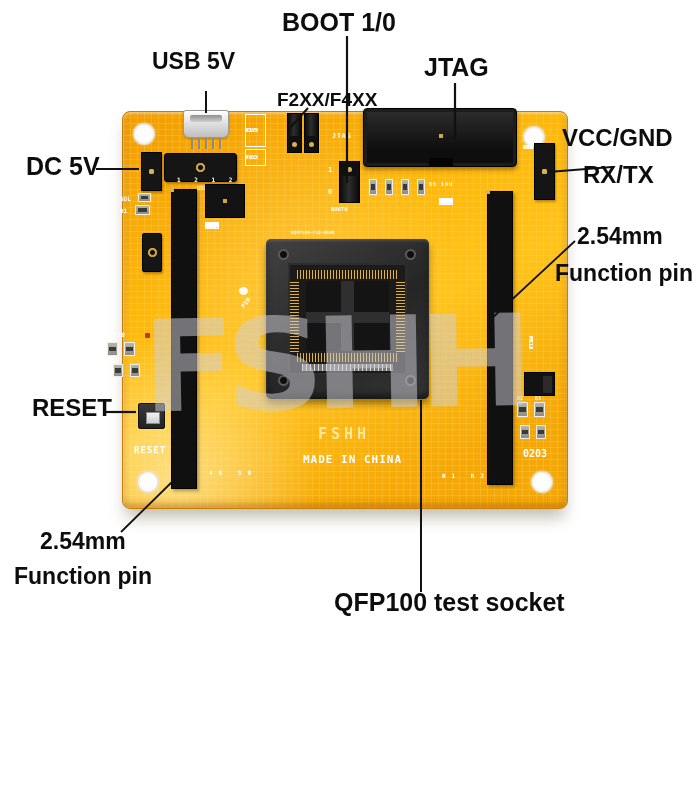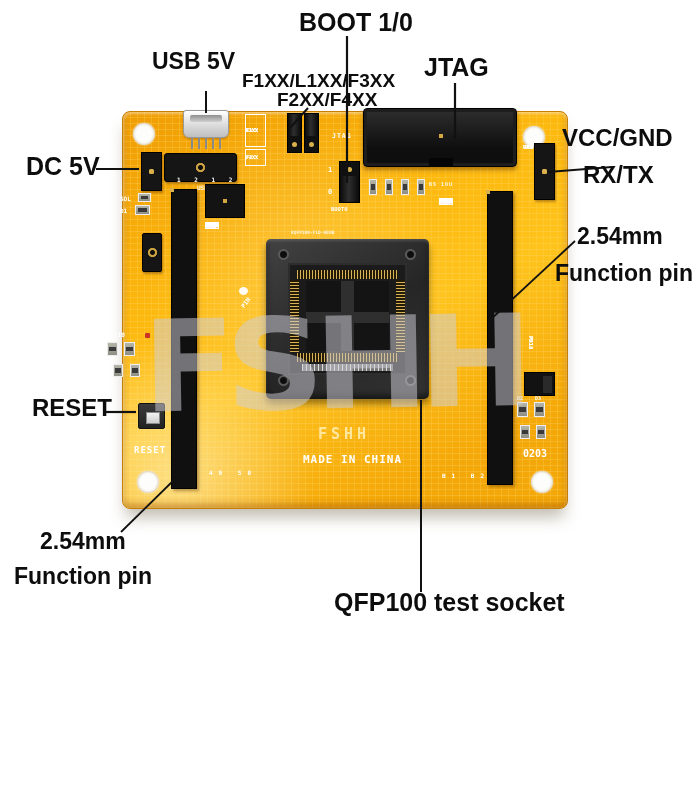--- a/index.html
+++ b/index.html
@@ -167,21 +167,21 @@
     background:repeating-linear-gradient(90deg,#ddd 0 1px,#777 1px 4px);}
   #pin-marker{left:116px;top:175px;width:9px;height:8px;border-radius:50%;background:#fff;opacity:.95;}
 
   
   #watermark{left:142px;top:296px;z-index:40;font-family:"DejaVu Sans",sans-serif;
     font-size:138px;font-weight:800;letter-spacing:-11px;color:rgba(208,208,214,.52);
     transform:rotate(-1deg) scaleY(.92);line-height:1;}
 
   
   .ann{z-index:60;color:#0d0d0d;font-weight:700;white-space:nowrap;}
-  #a-boot{left:299px;top:8px;font-size:25px;}
+  #a-boot{left:282px;top:8px;font-size:25px;}
   #a-usb{left:152px;top:48px;font-size:23px;}
   #a-f1{left:242px;top:70px;font-size:19px;}
   #a-f2{left:277px;top:89px;font-size:19px;}
   #a-jtag{left:424px;top:53px;font-size:25px;}
   #a-dc{left:26px;top:152px;font-size:25px;}
   #a-vcc{left:562px;top:124px;font-size:24px;}
   #a-rx{left:583px;top:161px;font-size:24px;}
   #a-254r{left:577px;top:223px;font-size:23px;}
   #a-fpinr{left:555px;top:260px;font-size:23px;}
   #a-reset{left:32px;top:394px;font-size:24px;}
@@ -562,21 +562,20 @@
     <path d="M96 169 H139" stroke="#111" stroke-width="2.2" fill="none"></path>
     <path d="M548 172 L612 167" stroke="#111" stroke-width="2" fill="none"></path>
     <path d="M489 321 L575 241" stroke="#111" stroke-width="1.8" fill="none"></path>
     <path d="M106 412 H136" stroke="#111" stroke-width="2.2" fill="none"></path>
     <path d="M176 478 L121 532" stroke="#111" stroke-width="1.8" fill="none"></path>
     <path d="M421 400 V592" stroke="#111" stroke-width="2" fill="none"></path>
   </svg>
 
   <div id="a-boot" class="ann">BOOT 1/0</div>
   <div id="a-usb" class="ann">USB 5V</div>
-  <div id="a-f1" class="ann">F1XX/L1XX/F3XX</div>
   <div id="a-f2" class="ann">F2XX/F4XX</div>
   <div id="a-jtag" class="ann">JTAG</div>
   <div id="a-dc" class="ann">DC 5V</div>
   <div id="a-vcc" class="ann">VCC/GND</div>
   <div id="a-rx" class="ann">RX/TX</div>
   <div id="a-254r" class="ann">2.54mm</div>
   <div id="a-fpinr" class="ann">Function pin</div>
   <div id="a-reset" class="ann">RESET</div>
   <div id="a-254b" class="ann">2.54mm</div>
   <div id="a-fpinb" class="ann">Function pin</div>

